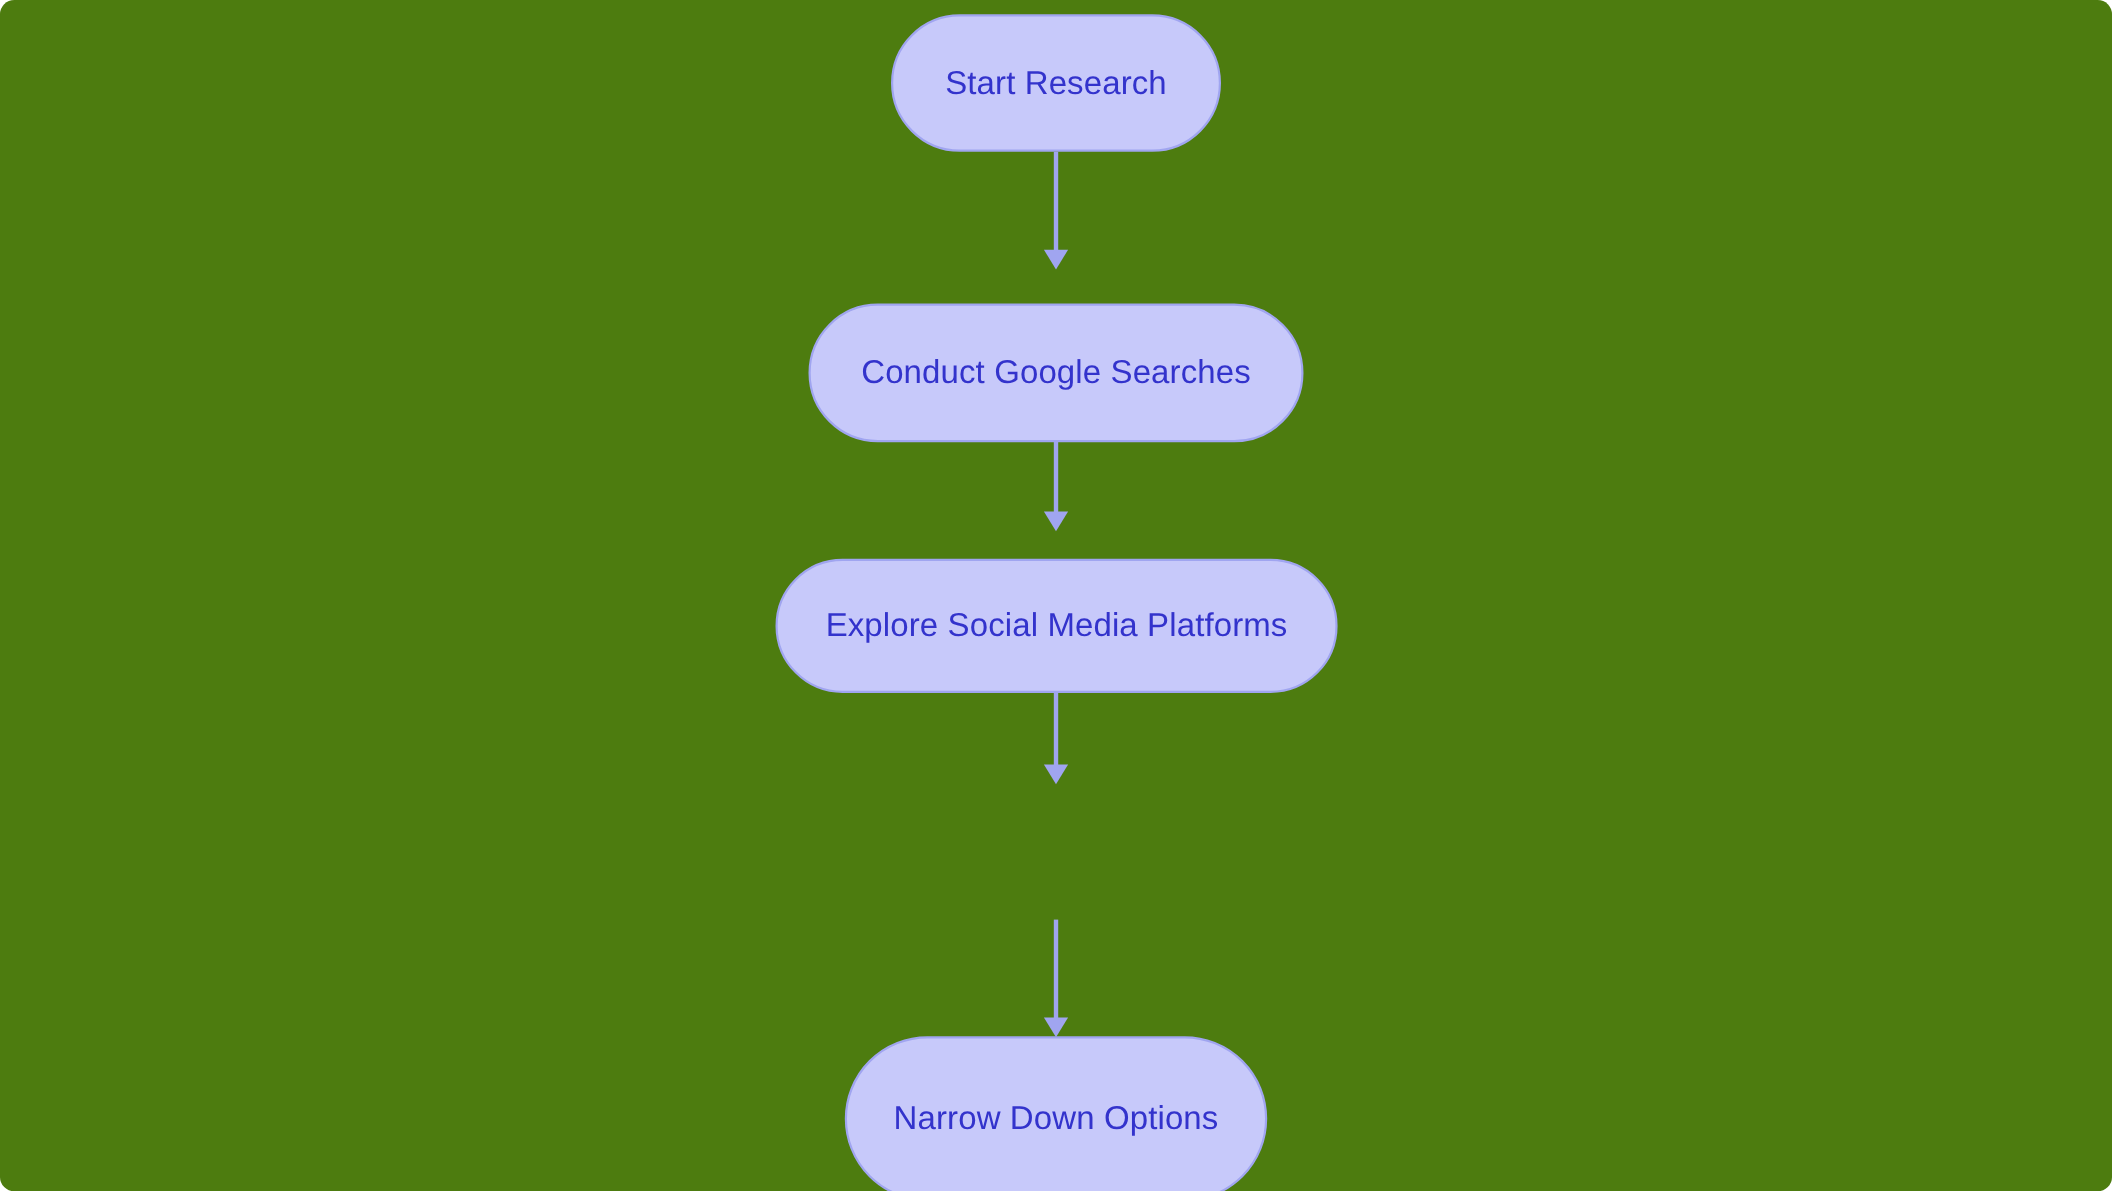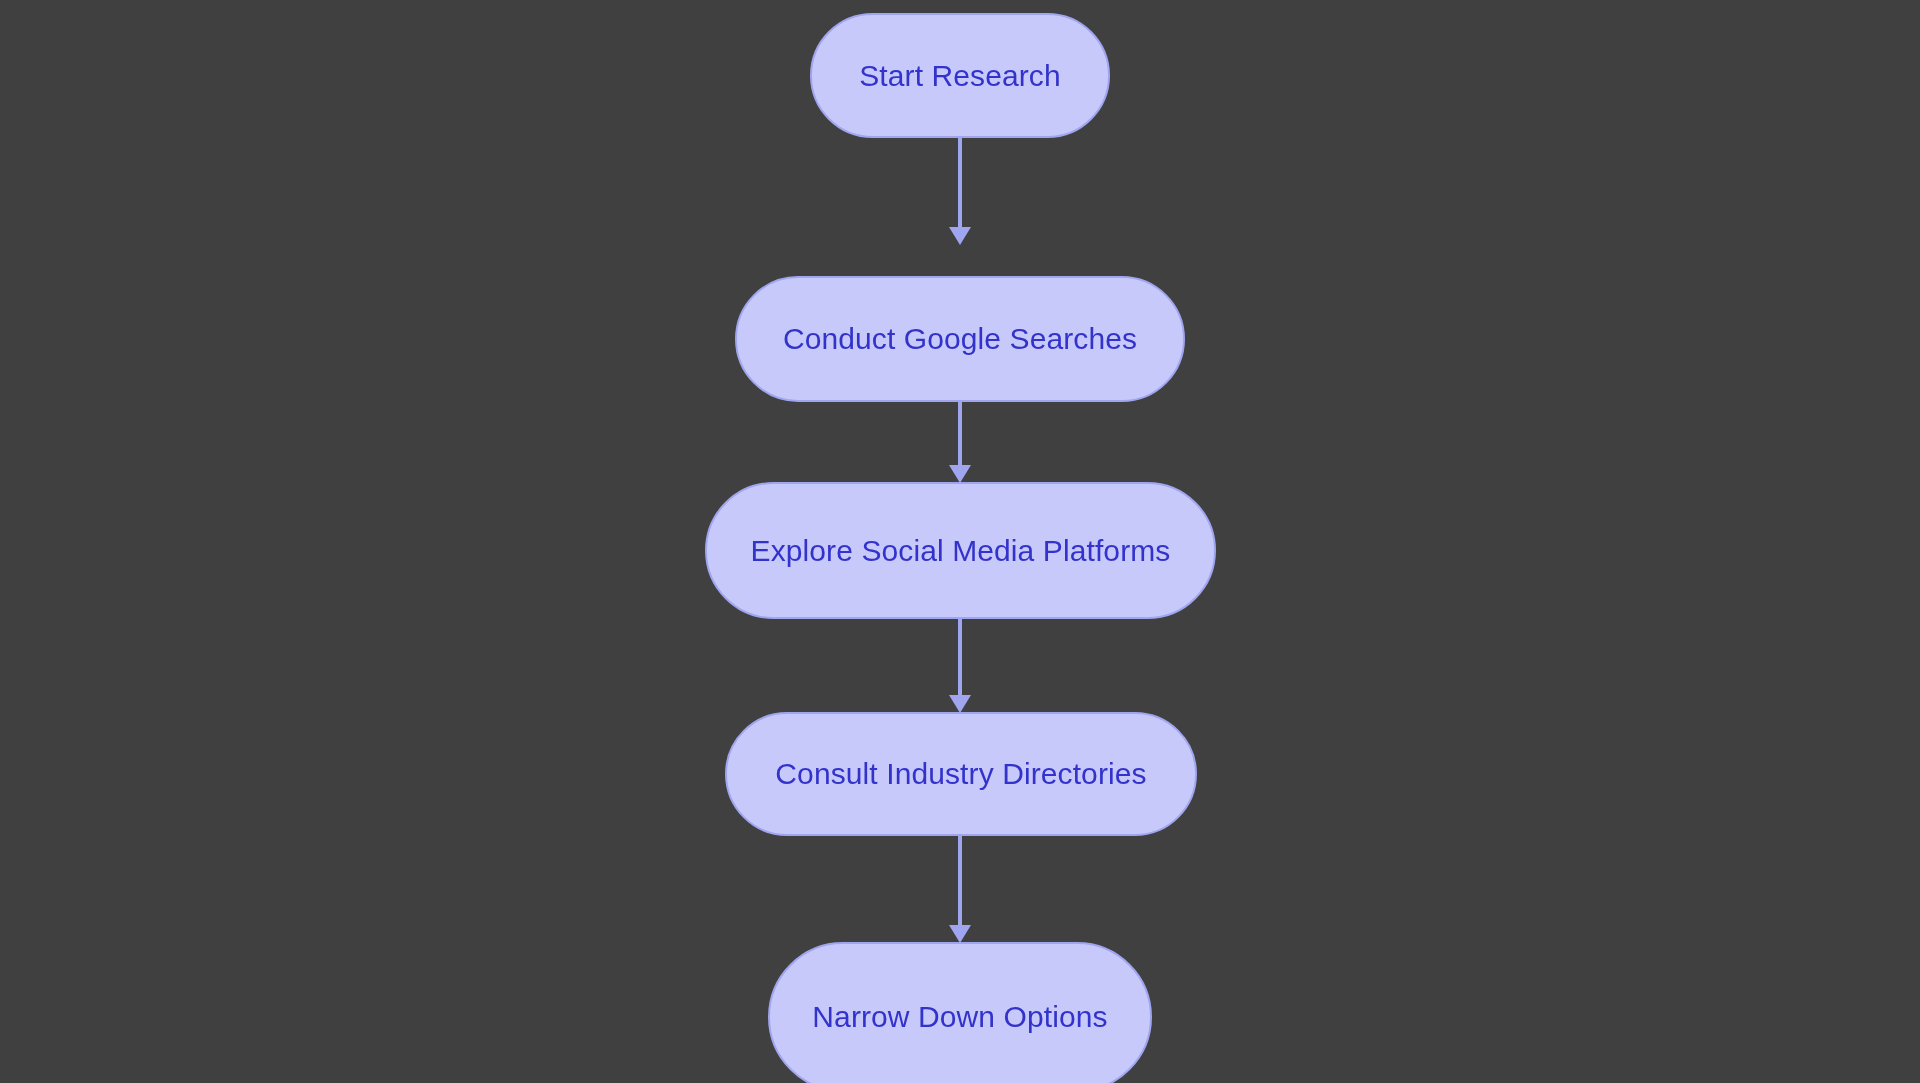--- a/index.html
+++ b/index.html
@@ -56,21 +56,21 @@
     stroke-width: 4;
     fill: none;
   }
   .edge-head {
     stroke: none;
   }
 </style>
 </head>
 <body style="background: rgb(255, 255, 255);">
 
-<div id="flowchart-canvas" style="background: #404040;">
+<div id="flowchart-canvas" style="background: #4d7c0f; border-radius: 13px;">
 
   <svg class="connector" viewBox="0 0 1920 1083" xmlns="http://www.w3.org/2000/svg" aria-hidden="true">
     <g id="edges-group">
         <line class="edge-line" x1="960" y1="138" x2="960" y2="229" stroke="#a0a5f0"></line>
         <polygon class="edge-head" points="949,227 971,227 960,245" fill="#a0a5f0"></polygon>
         <line class="edge-line" x1="960" y1="370" x2="960" y2="467" stroke="#a0a5f0"></line>
         <polygon class="edge-head" points="949,465 971,465 960,483" fill="#a0a5f0"></polygon>
         <line class="edge-line" x1="960" y1="604" x2="960" y2="697" stroke="#a0a5f0"></line>
         <polygon class="edge-head" points="949,695 971,695 960,713" fill="#a0a5f0"></polygon>
         <line class="edge-line" x1="960" y1="836" x2="960" y2="927" stroke="#a0a5f0"></line>
@@ -79,25 +79,22 @@
   </svg>
 
   <div class="node" style="left: 810px; top: 13px; width: 300px; height: 125px; background: rgb(199, 201, 250); border-color: rgb(160, 165, 240); color: rgb(51, 51, 204);">
     <span class="node-label">Start Research</span>
   </div>
 
   <div class="node" style="left: 735px; top: 244px; width: 450px; height: 126px; background: rgb(199, 201, 250); border-color: rgb(160, 165, 240); color: rgb(51, 51, 204); margin-top: 32px;">
     <span class="node-label">Conduct Google Searches</span>
   </div>
 
-  <div class="node" style="left: 705px; top: 482px; width: 511px; height: 137px; background: rgb(199, 201, 250); border-color: rgb(160, 165, 240); color: rgb(51, 51, 204);">
+  <div class="node" style="left: 705px; top: 508px; width: 511px; height: 122px; background: rgb(199, 201, 250); border-color: rgb(160, 165, 240); color: rgb(51, 51, 204);">
     <span class="node-label">Explore Social Media Platforms</span>
   </div>
 
-  <div class="node" style="left: 725px; top: 712px; width: 472px; height: 124px; background: rgb(199, 201, 250); border-color: rgb(160, 165, 240); color: rgb(51, 51, 204);">
-    <span class="node-label">Consult Industry Directories</span>
-  </div>
 
   <div class="node" style="left: 768px; top: 942px; width: 384px; height: 150px; background: rgb(199, 201, 250); border-color: rgb(160, 165, 240); color: rgb(51, 51, 204);">
     <span class="node-label">Narrow Down Options</span>
   </div>
 
 </div>
 
 </body></html>

